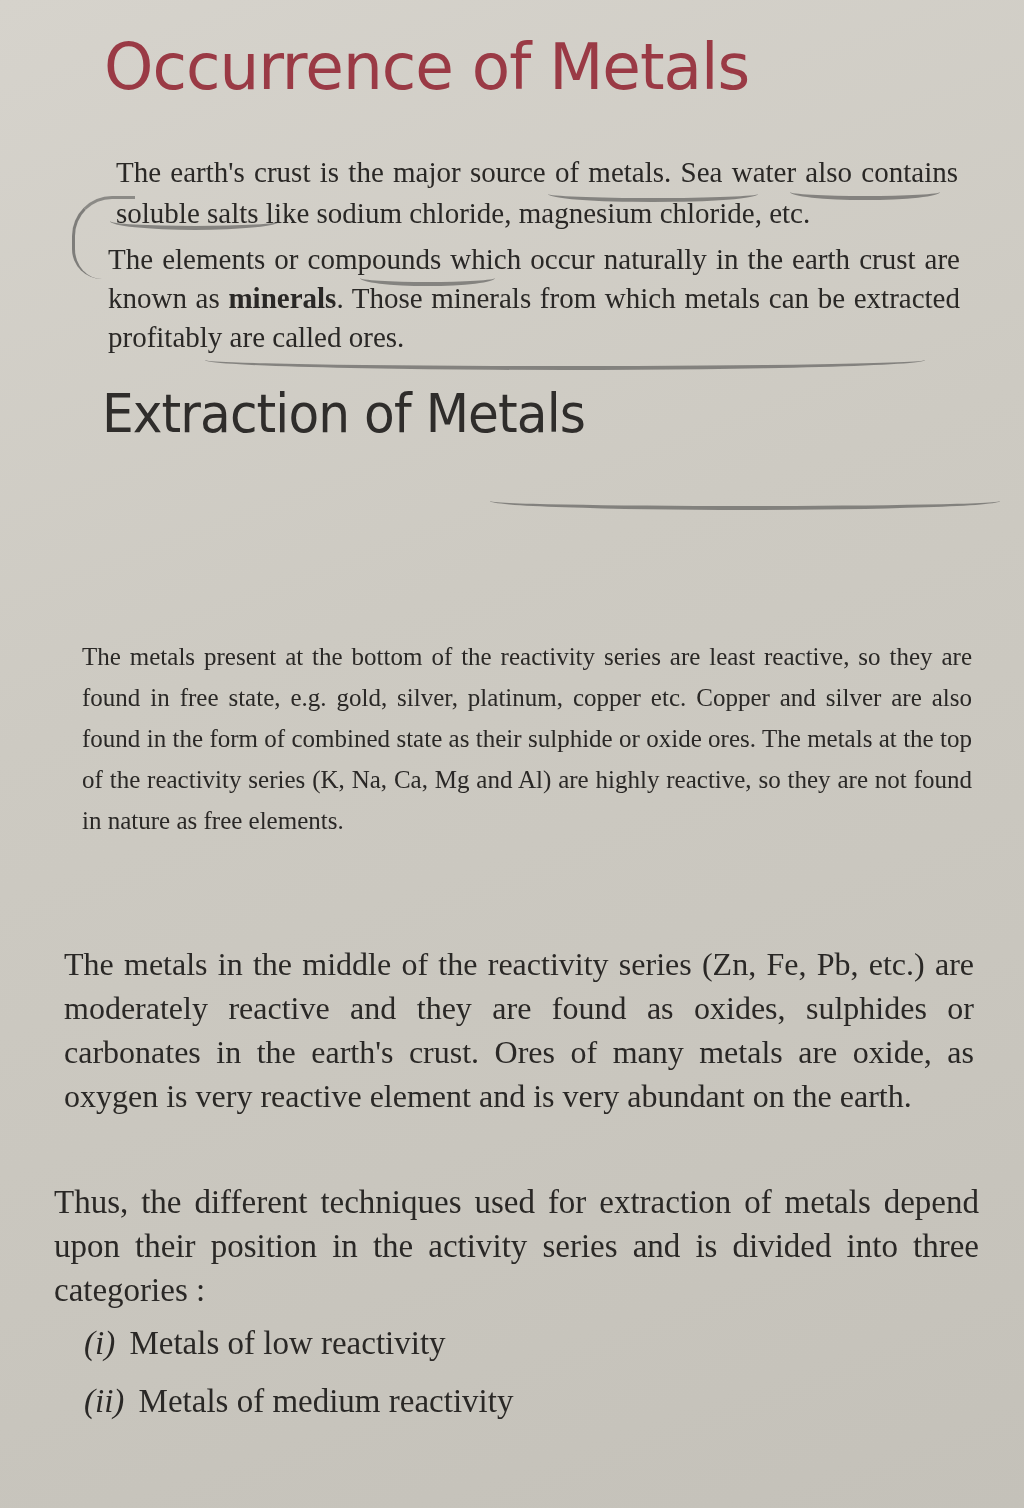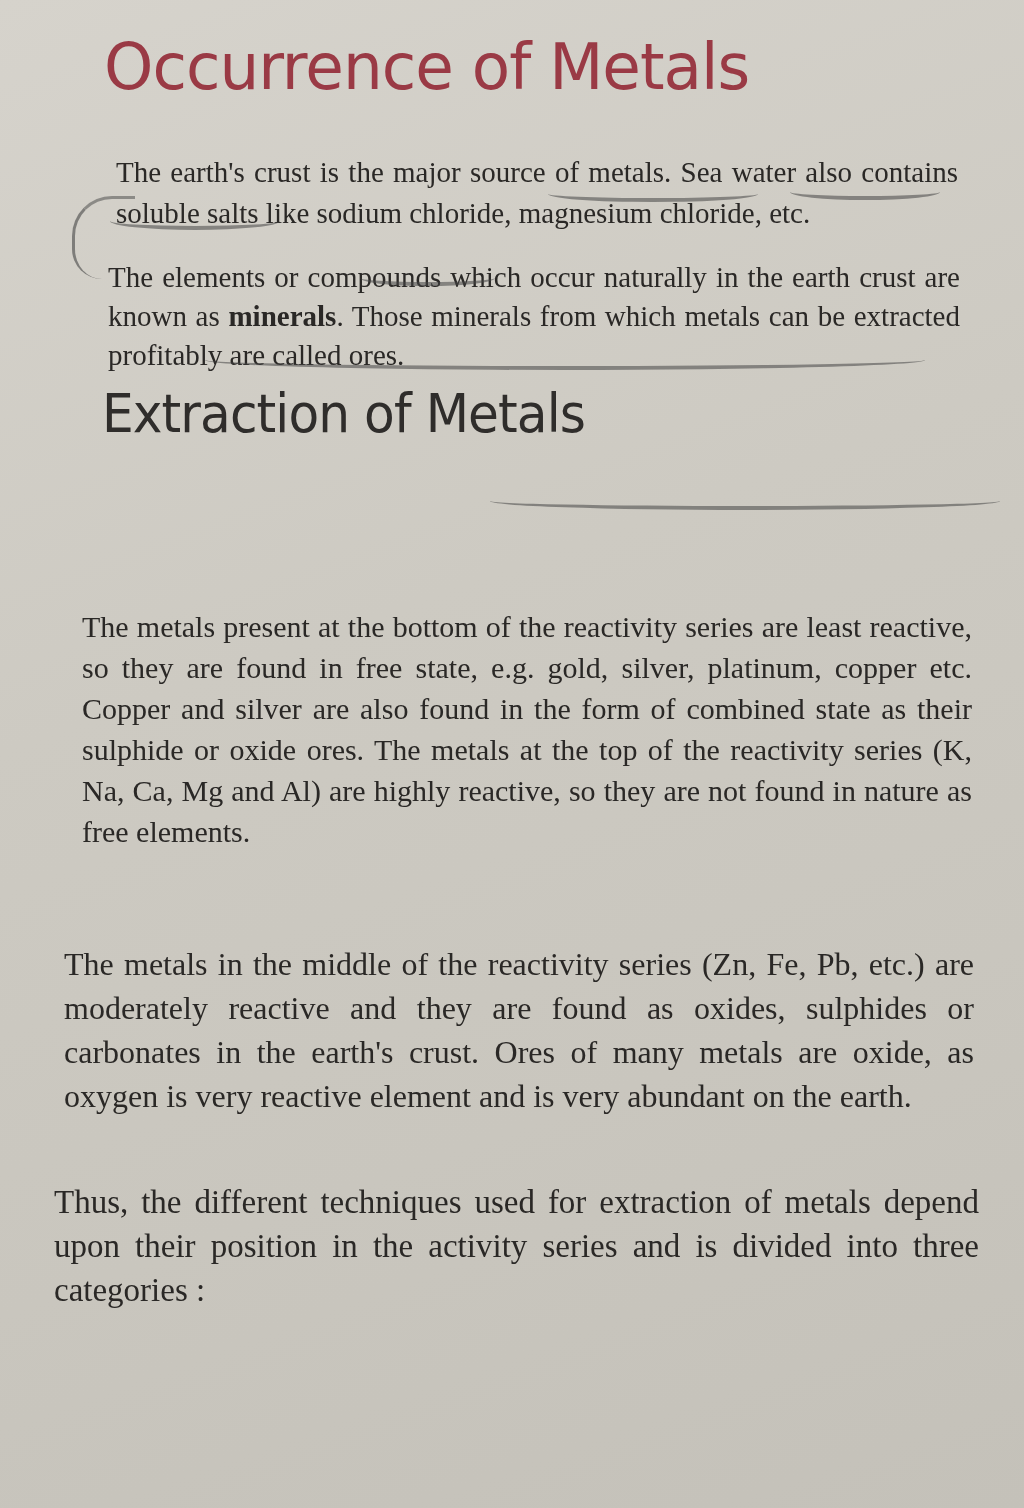--- a/index.html
+++ b/index.html
@@ -16,23 +16,23 @@
       font-weight: 400; margin: 0; position: absolute; letter-spacing: -1px;
     }
     .title1 { left: 104px; top: 30px; font-size: 64px; color: #9a3a45; transform: scaleX(0.98); transform-origin: left; }
     .title2 { left: 102px; top: 382px; font-size: 54px; color: #2f2d2b; transform: scaleX(0.93); transform-origin: left; }
     .para {
       position: absolute; margin: 0; font-size: 33px; line-height: 41px;
       text-align: justify; text-align-last: left;
       transform-origin: left top;
     }
     .p1 { left: 116px; top: 112px; width: 842px; font-size: 29px; line-height: 41px; margin-top: 40px; }
-    .p2 { left: 108px; top: 240px; width: 852px; font-size: 29px; line-height: 39px; margin-top: 18px; }
+    .p2 { left: 108px; top: 240px; width: 852px; font-size: 29px; line-height: 39px; }
     .p3 { left: 94px; top: 466px; width: 870px; font-size: 30px; line-height: 42px; }
-    .p4 { left: 82px; top: 606px; width: 890px; font-size: 30px; line-height: 41px; }
+    .p4 { left: 82px; top: 636px; width: 890px; font-size: 25px; line-height: 41px; }
     .p5 { left: 64px; top: 942px; width: 910px; font-size: 32px; line-height: 44px; }
     .p6 { left: 54px; top: 1180px; width: 925px; font-size: 33px; line-height: 44px; }
     .list { position: absolute; left: 84px; top: 1318px; margin: 0; padding: 0; list-style: none; font-size: 33px; }
     .list li { height: 58px; line-height: 50px; }
     .list .num { font-style: italic; margin-right: 6px; }
     b { font-weight: 700; }
     .mark {
       position: absolute; border-radius: 50%;
       border-bottom: 4px solid rgba(70,70,70,0.55);
       pointer-events: none;
@@ -57,20 +57,22 @@
   <h2 class="title2">Extraction of Metals</h2>
 
 
   <p class="para p4">The metals present at the bottom of the reactivity series are least reactive, so they are found in free state, e.g. gold, silver, platinum, copper etc. Copper and silver are also found in the form of combined state as their sulphide or oxide ores. The metals at the top of the reactivity series (K, Na, Ca, Mg and Al) are highly reactive, so they are not found in nature as free elements.</p>
 
   <p class="para p6">Thus, the different techniques used for extraction of metals depend upon their position in the activity series and is divided into three categories :</p>
 
   <p class="para p5">The metals in the middle of the reactivity series (Zn, Fe, Pb, etc.) are moderately reactive and they are found as oxides, sulphides or carbonates in the earth's crust. Ores of many metals are oxide, as oxygen is very reactive element and is very abundant on the earth.</p>
 
   <ul class="list">
+    <li><span class="num">(i)</span> <span>Metals of low reactivity</span></li>
+    <li><span class="num">(ii)</span> <span>Metals of medium reactivity</span></li>
   </ul>
 
   <div class="mark" style="left:548px;top:186px;width:210px;height:12px;"></div>
   <div class="mark" style="left:790px;top:184px;width:150px;height:12px;"></div>
   <div class="mark" style="left:110px;top:212px;width:170px;height:14px;"></div>
   <div class="mark" style="left:360px;top:270px;width:135px;height:12px;"></div>
   <div class="mark" style="left:205px;top:350px;width:720px;height:16px;"></div>
   <div class="mark" style="left:490px;top:492px;width:510px;height:14px;"></div>
 </div>
 

